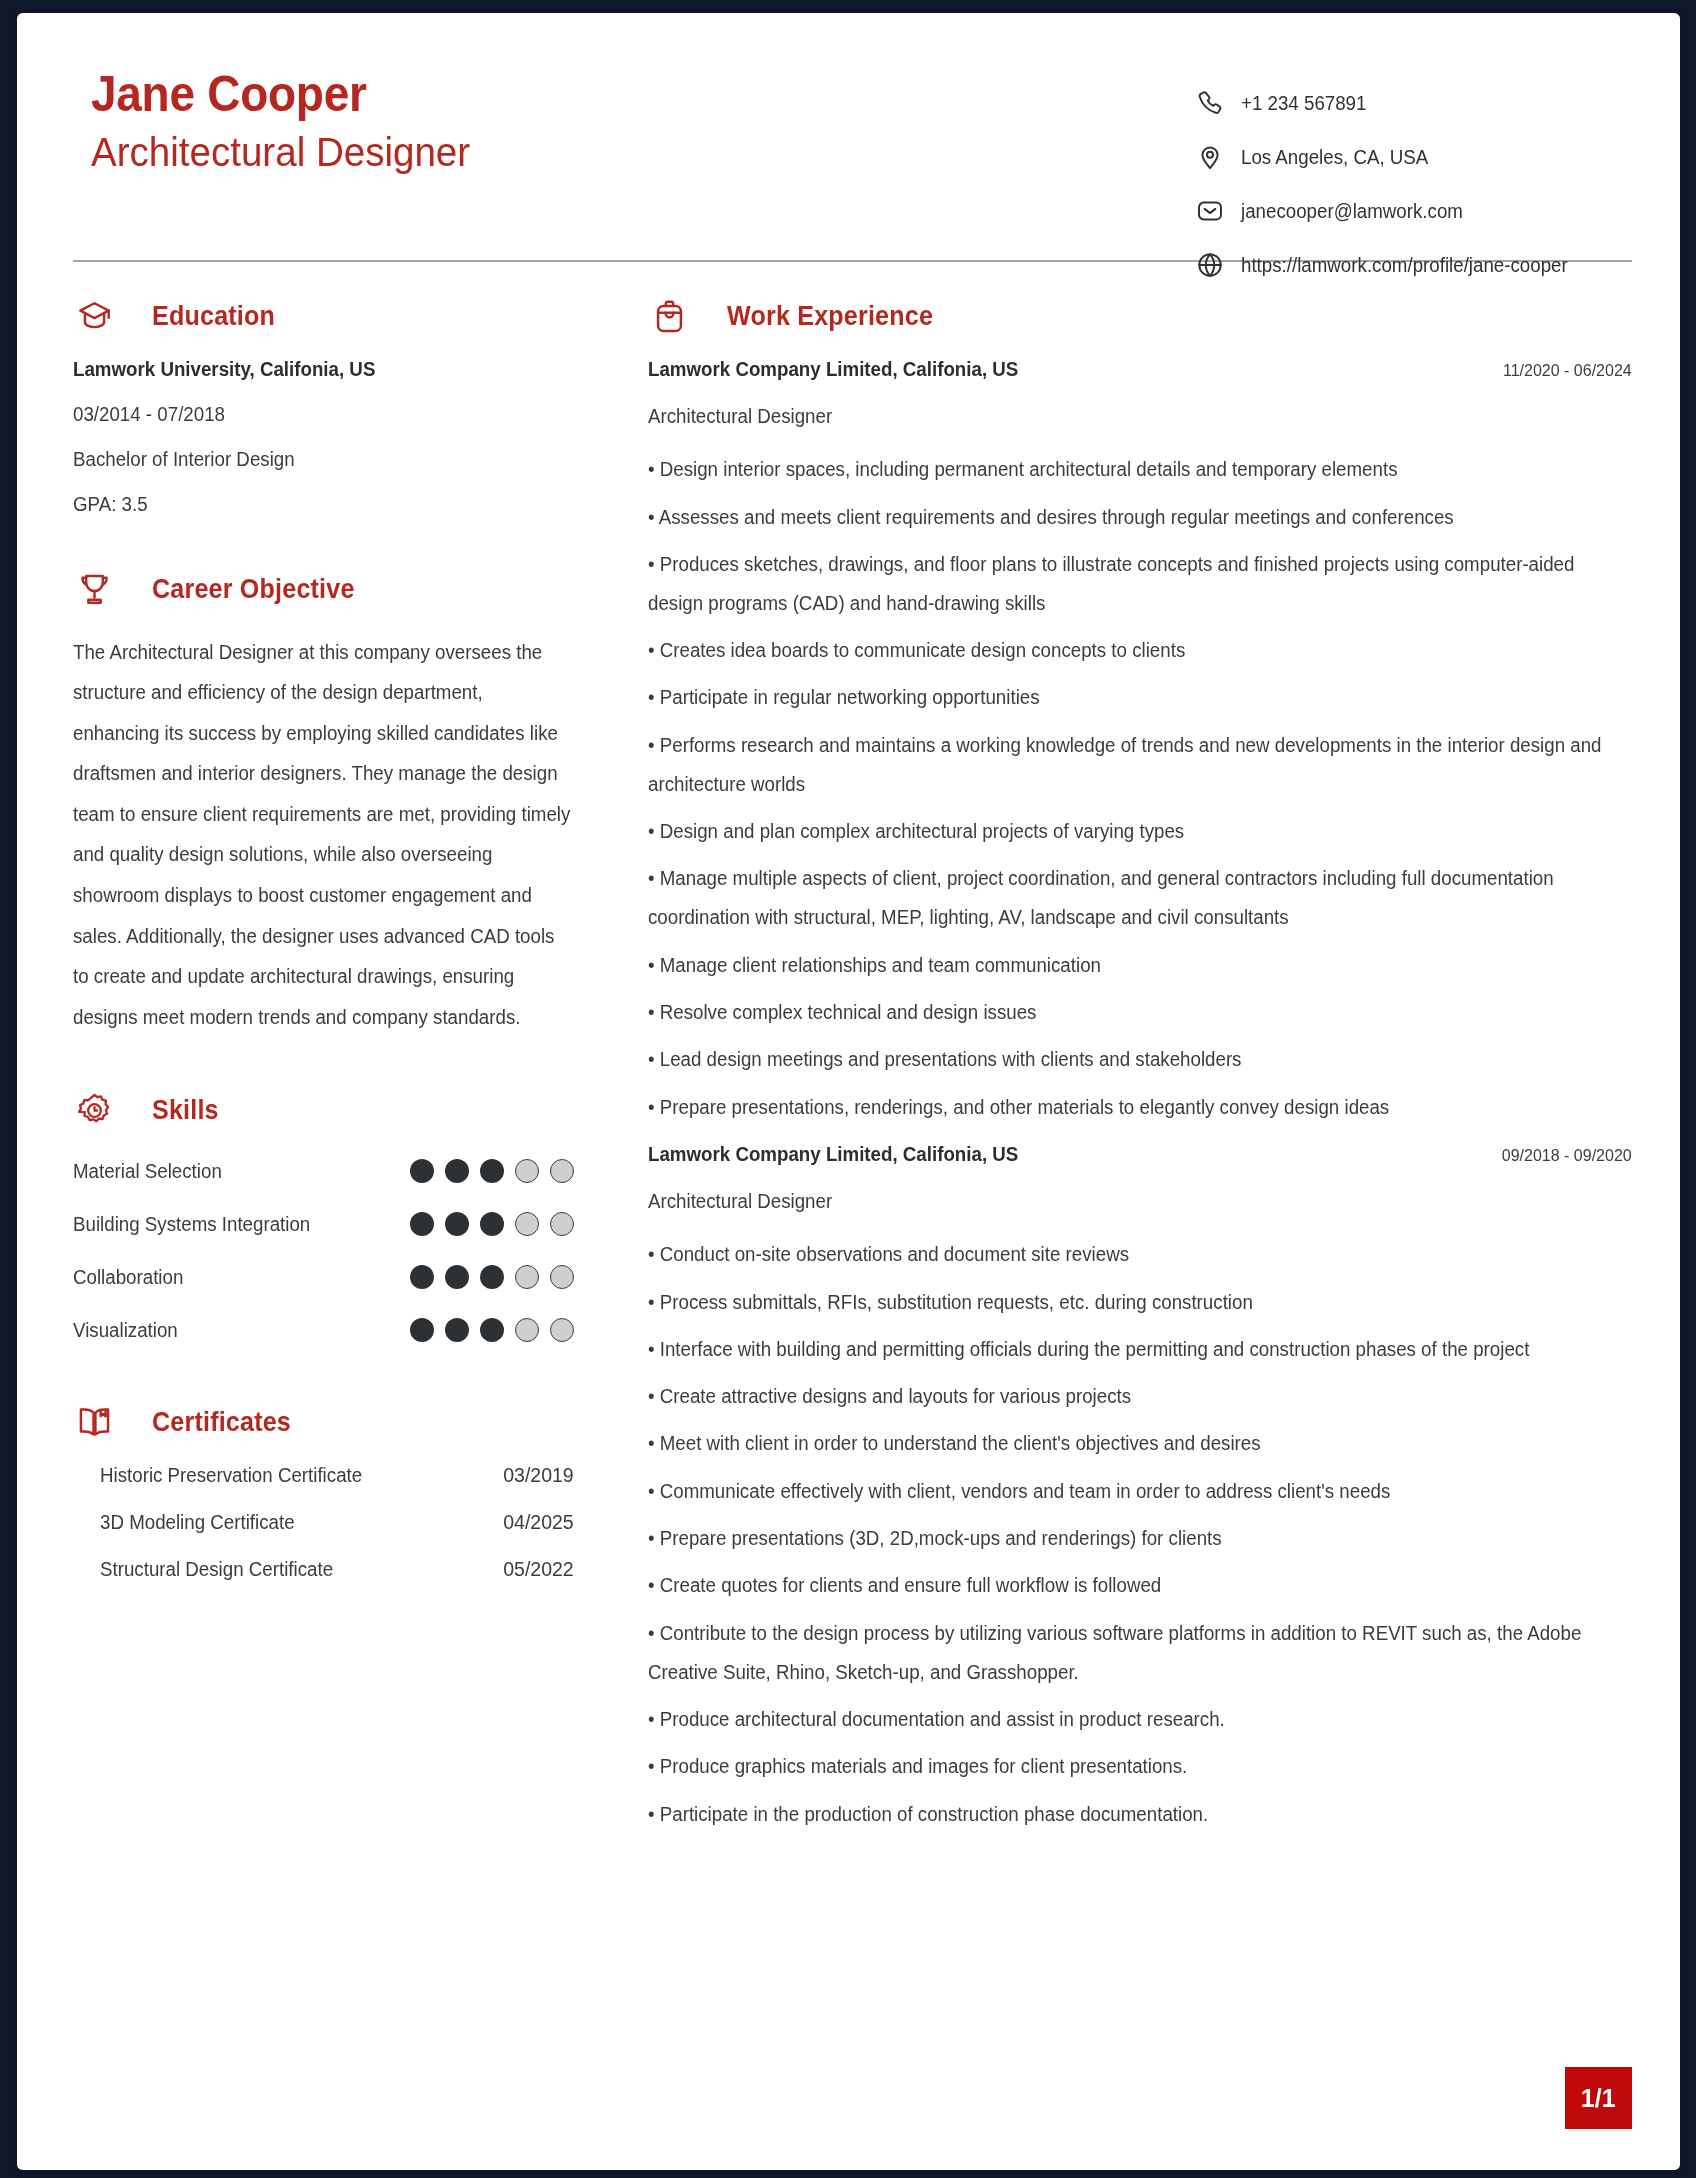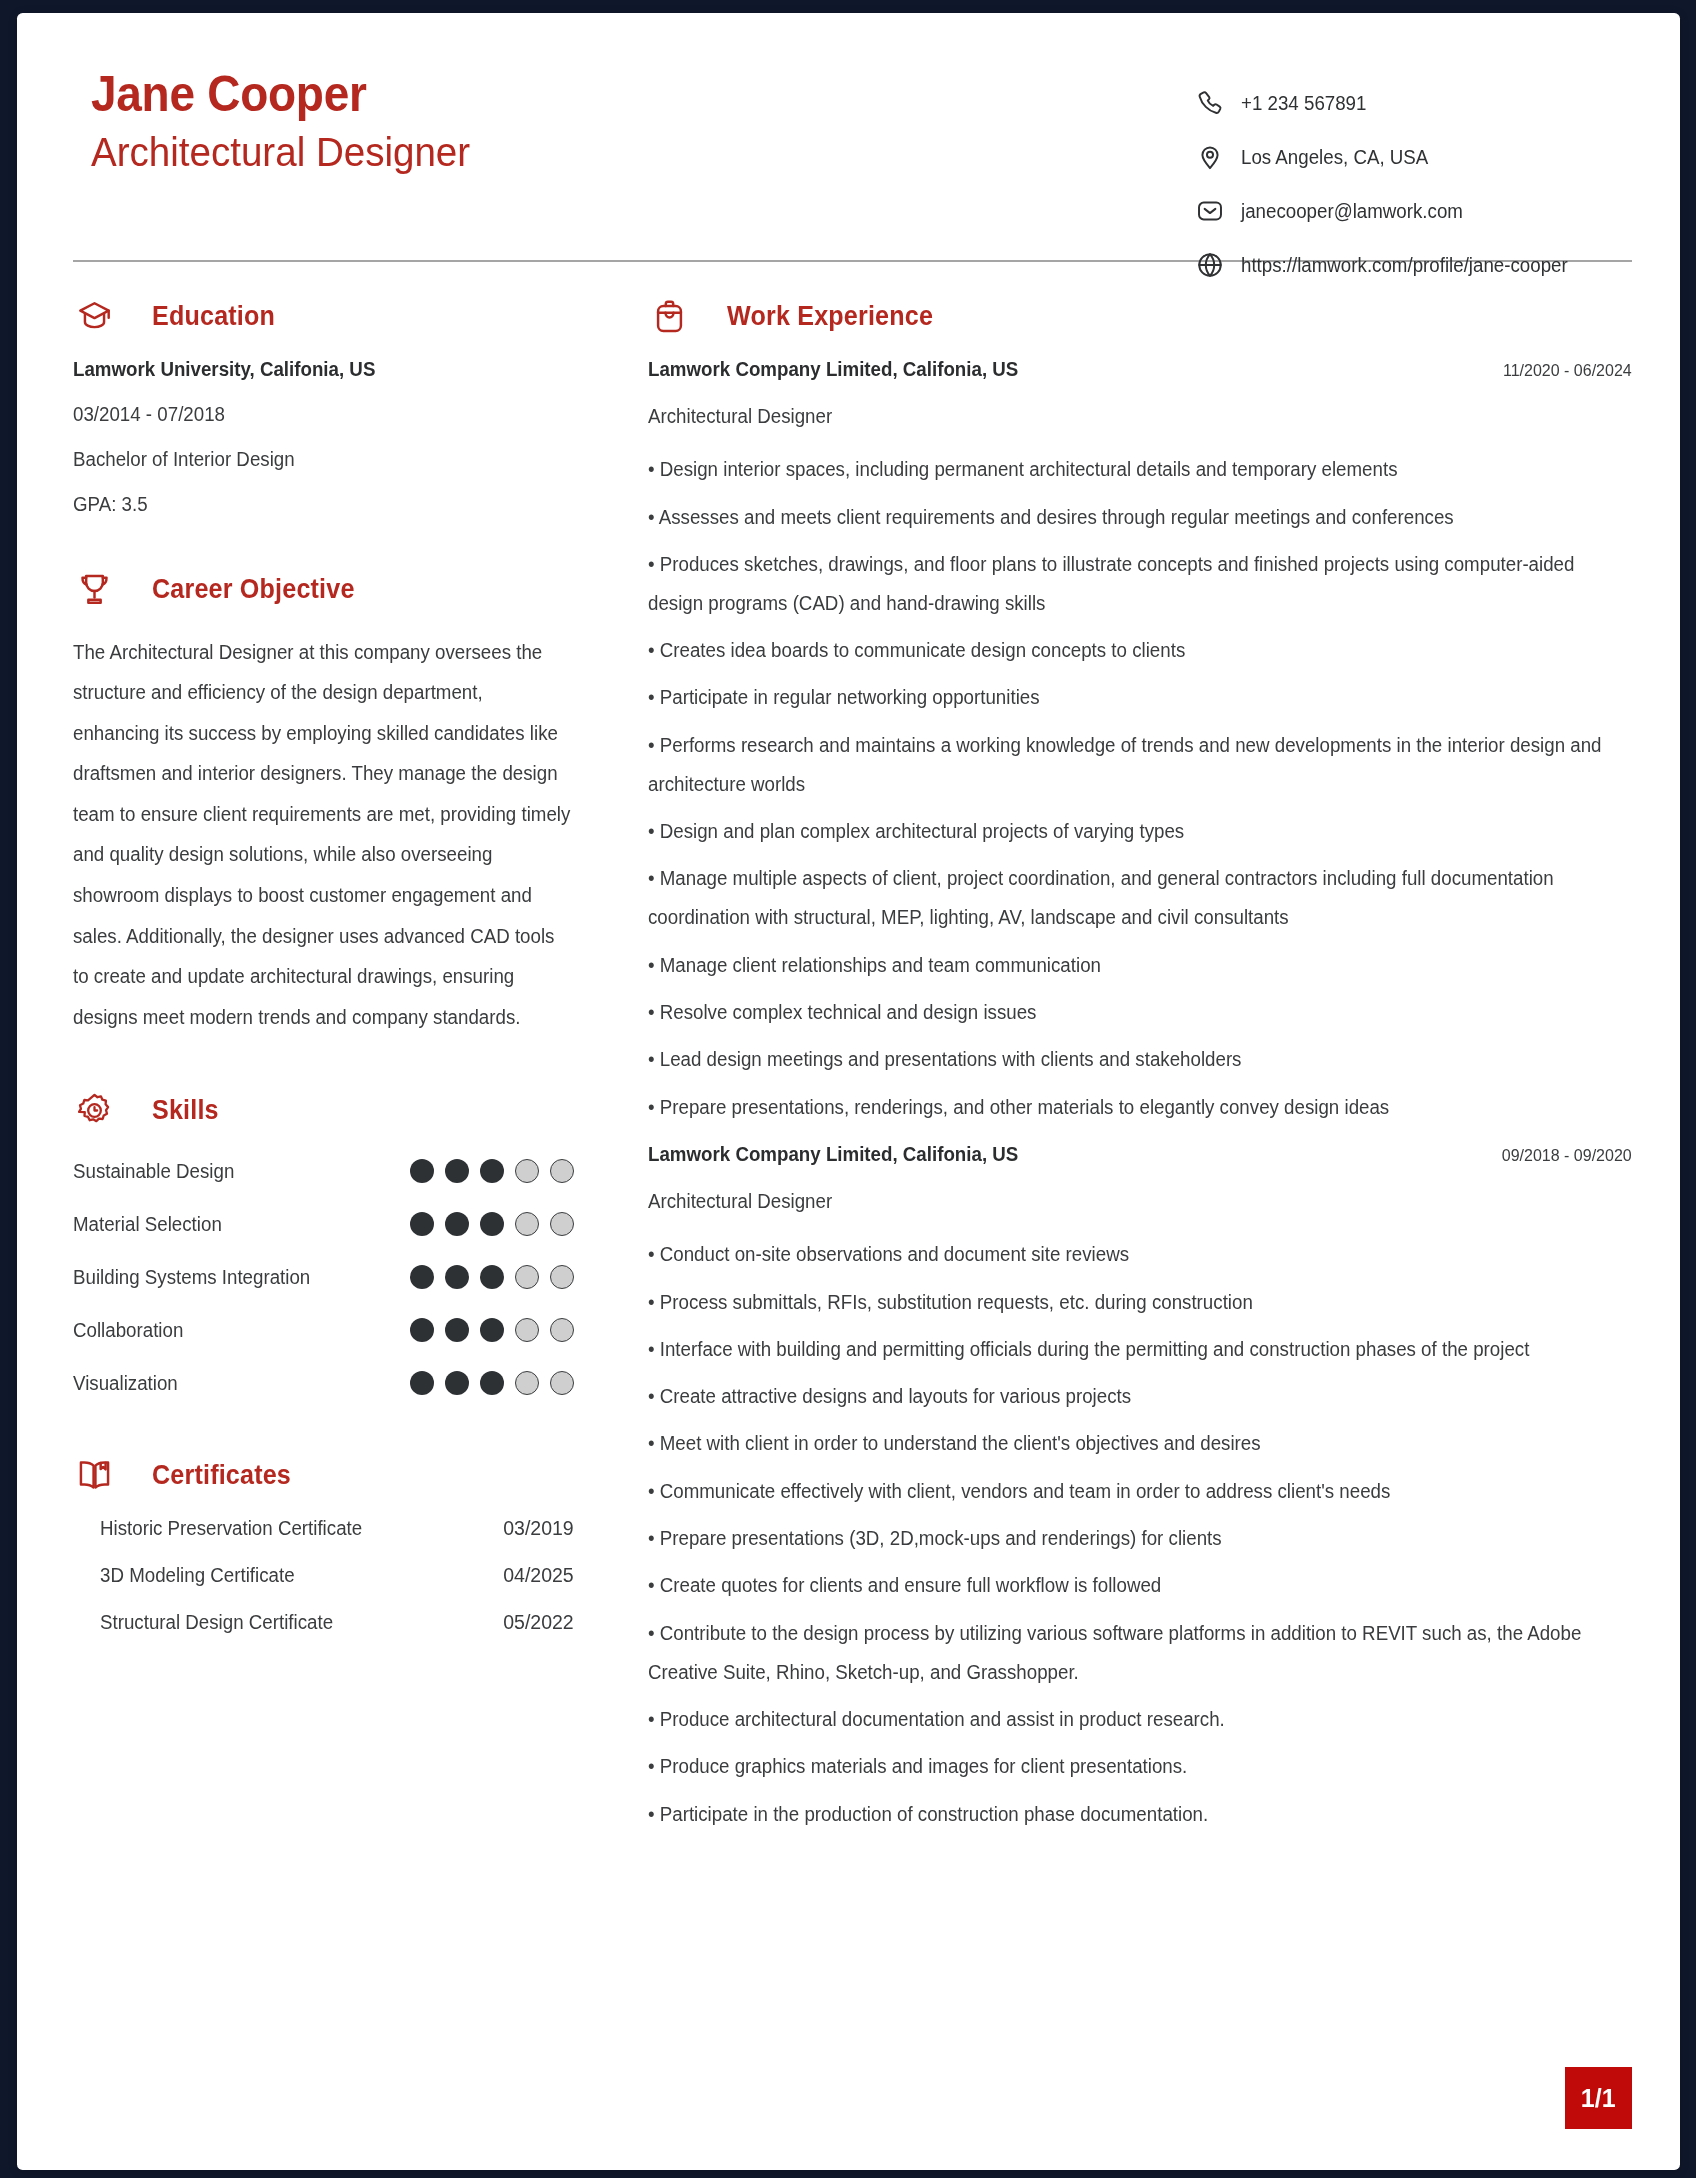--- a/index.html
+++ b/index.html
@@ -349,30 +349,20 @@
               <span class="sec-icon">
                 <svg width="37" height="37" viewBox="0 0 24 24" fill="none" stroke="#b5281f" stroke-width="1.5" stroke-linecap="round" stroke-linejoin="round">
                   <path d="M12 1.9l1.9 1.5 2.3-.6.9 2.2 2.3.6-.2 2.4 1.6 1.8-1.3 2 .6 2.3-2.1 1.1-.7 2.3-2.4-.2-1.7 1.6-2-1.2-2.3.6-1.1-2.1-2.3-.7.2-2.4L2 12.9l1.2-2-.6-2.3 2.1-1.1.7-2.3 2.4.2z"></path>
                   <circle cx="12" cy="12" r="4.1"></circle>
                   <path d="M12 9.9V12h1.7"></path>
                 </svg>
               </span>
               <span class="sec-title">Skills</span>
             </div>
             <div id="skills-list">
-                <div class="skill-row">
-                  <div class="skill-name">Sustainable Design</div>
-                  <div class="dots">
-                    <span class="dot on"></span>
-                    <span class="dot on"></span>
-                    <span class="dot on"></span>
-                    <span class="dot off"></span>
-                    <span class="dot off"></span>
-                  </div>
-                </div>
                 <div class="skill-row">
                   <div class="skill-name">Material Selection</div>
                   <div class="dots">
                     <span class="dot on"></span>
                     <span class="dot on"></span>
                     <span class="dot on"></span>
                     <span class="dot off"></span>
                     <span class="dot off"></span>
                   </div>
                 </div>

